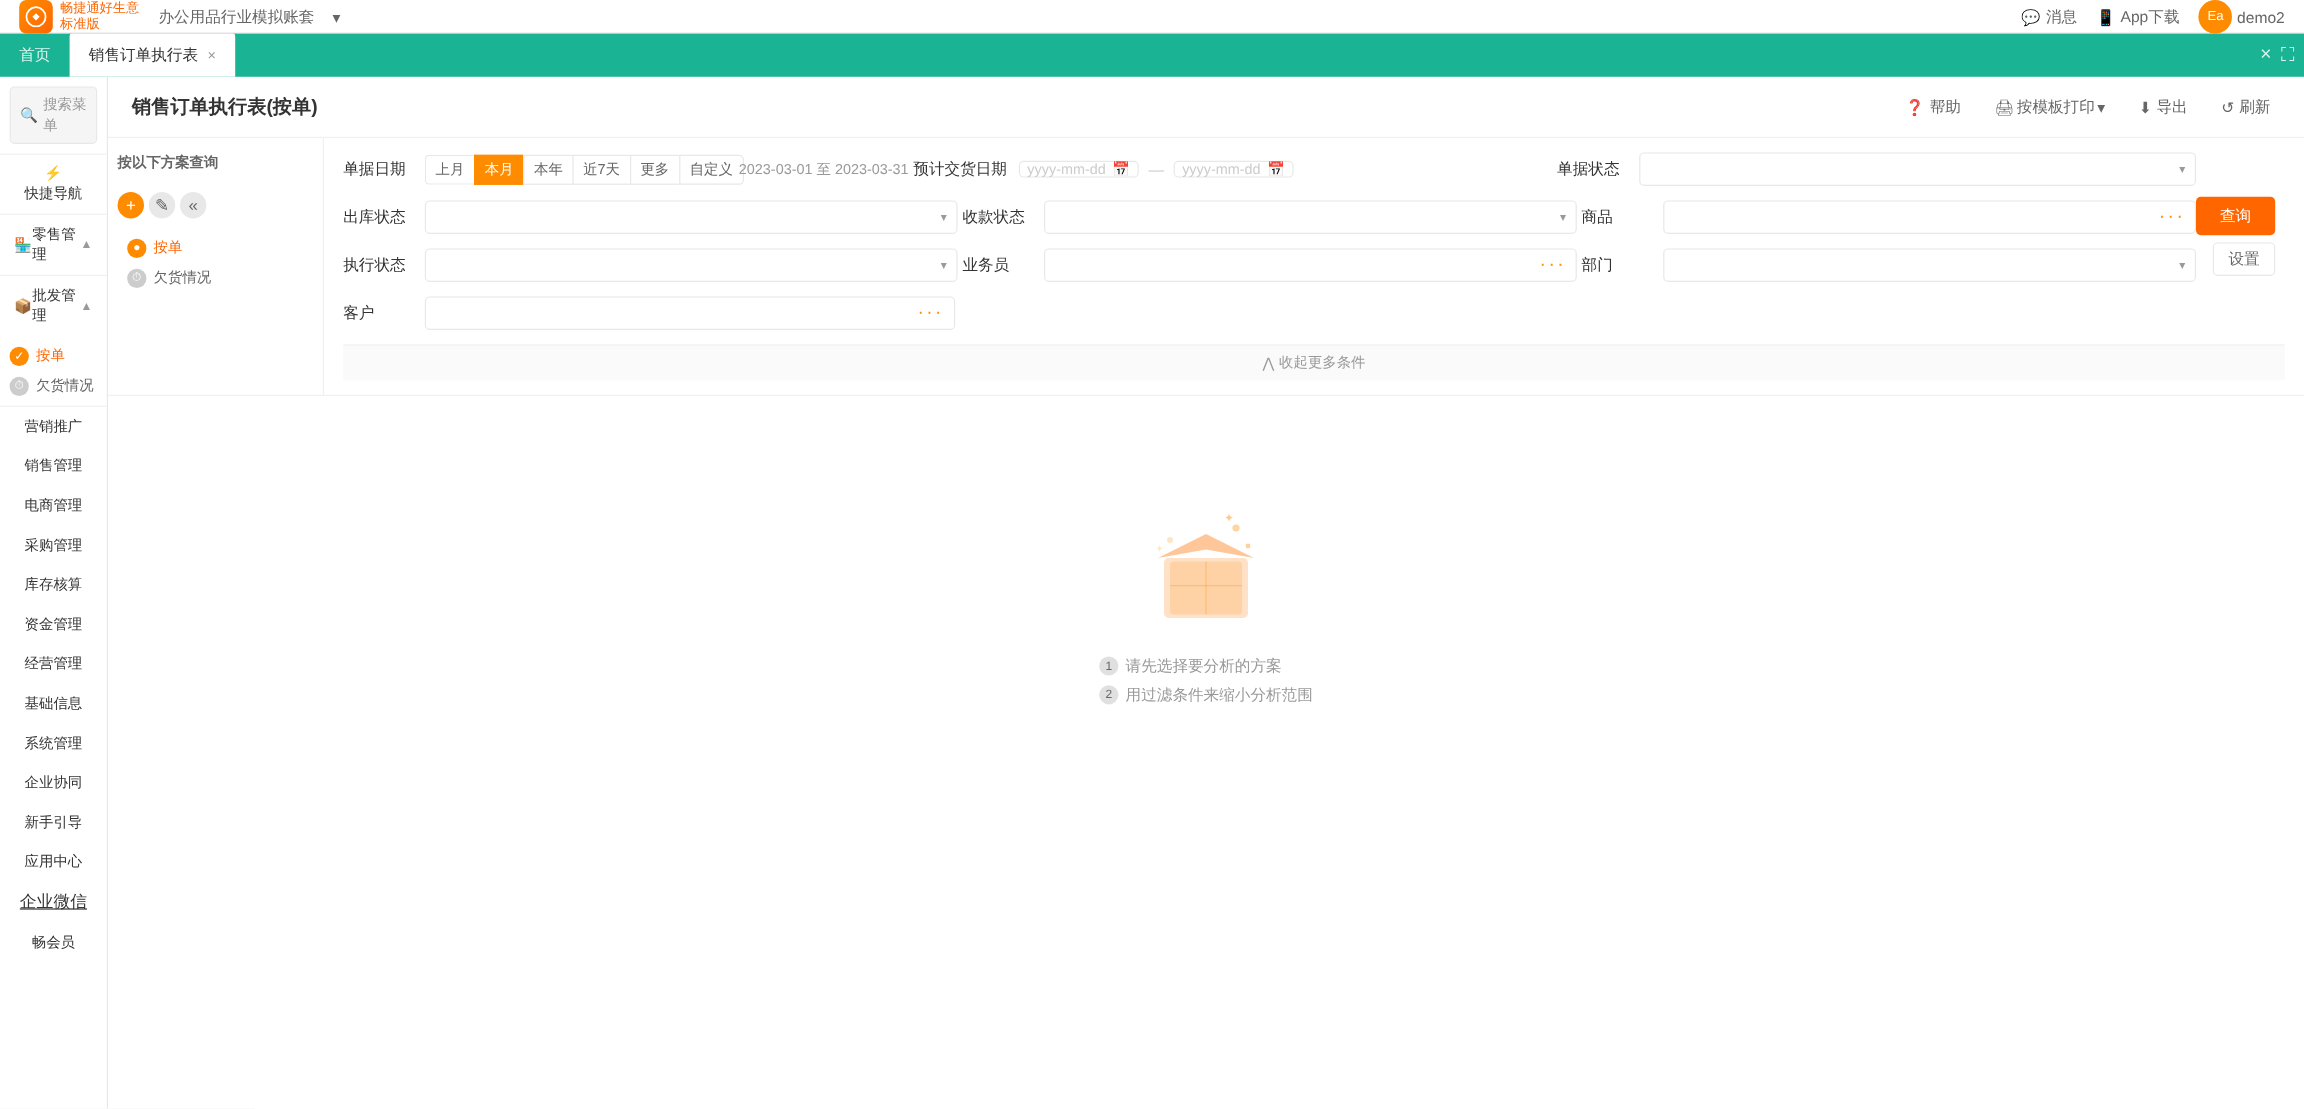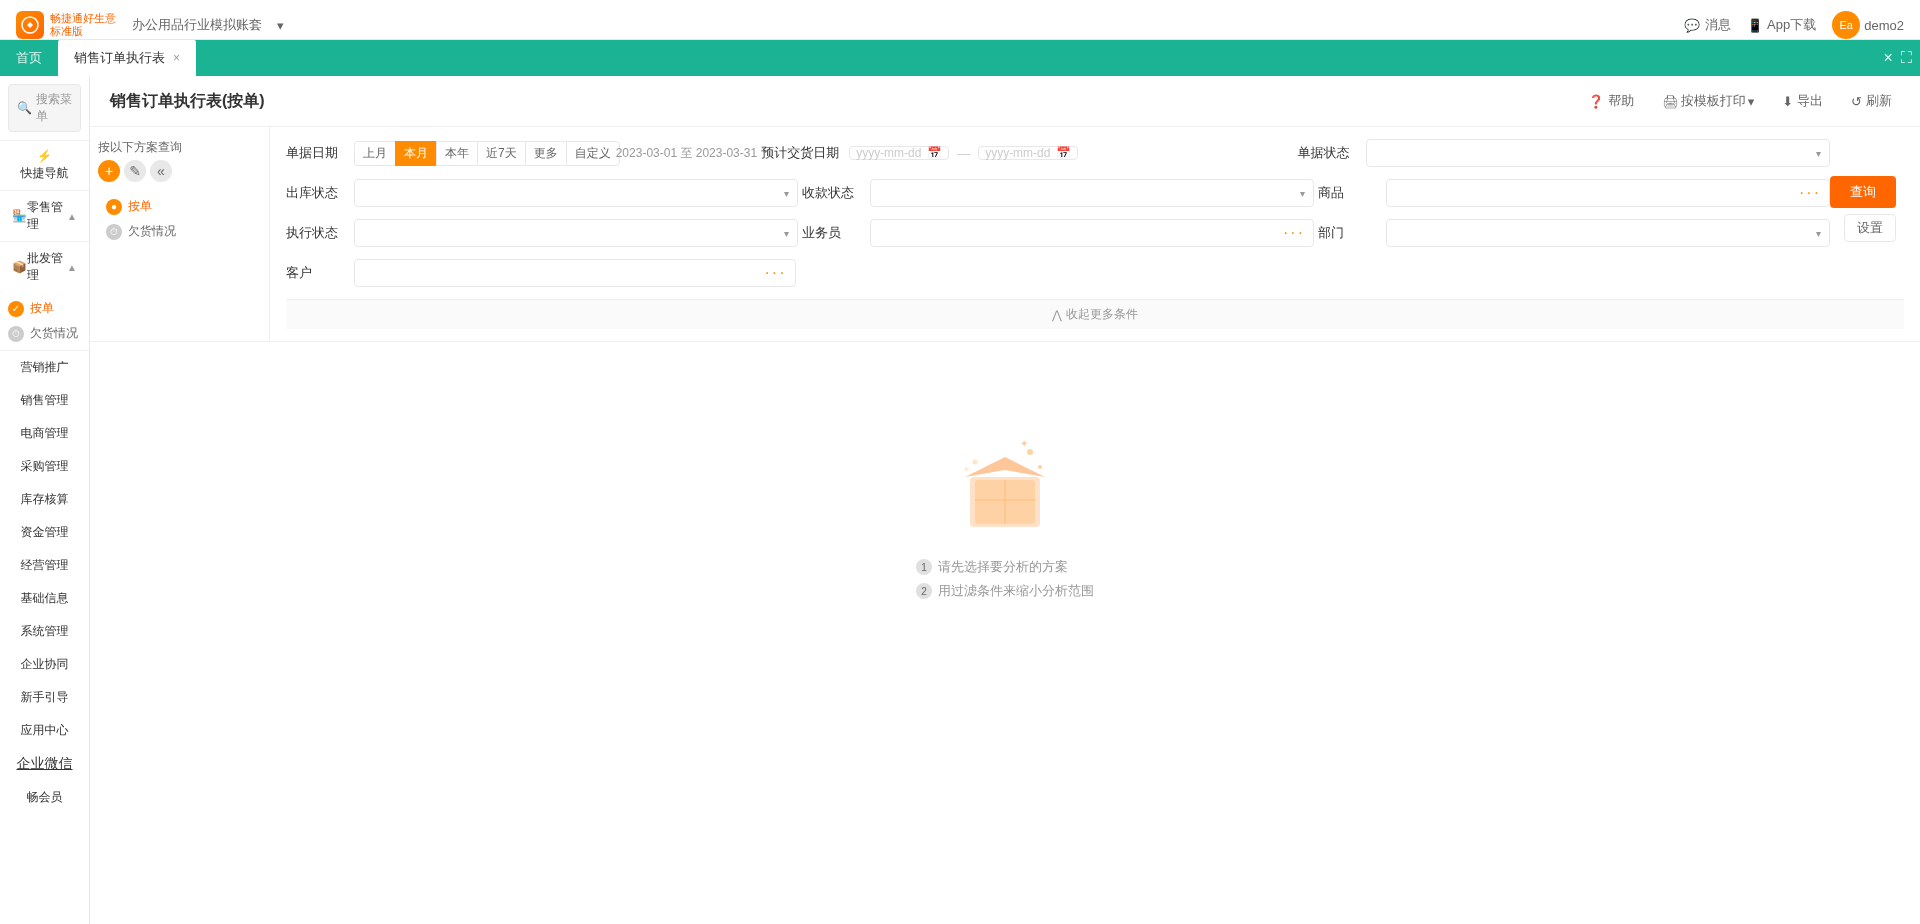--- a/index.html
+++ b/index.html
@@ -1,23 +1,23 @@
 <!DOCTYPE html>
 <html><head>
   <meta charset="utf-8">
   <style>
     * { box-sizing: border-box; margin: 0; padding: 0; }
     body { font-family: 'Microsoft YaHei', Arial, sans-serif; font-size: 13px; background: #f5f5f5; color: #333; display: flex; flex-direction: column; height: 100vh; overflow: hidden; }
 
     
     .top-header {
-      height: 40px;
+      height: 28px;
       background: #fff;
       display: flex;
-      align-items: flex-end;
+      align-items: flex-start;
       padding: 0 16px;
       border-bottom: 1px solid #e8e8e8;
       justify-content: space-between;
       flex-shrink: 0;
     }
     .top-header-left {
       display: flex;
       align-items: center;
       gap: 8px;
     }
@@ -251,23 +251,24 @@
     .filter-left-panel {
       width: 180px;
       min-width: 180px;
       border-right: 1px solid #f0f0f0;
       padding: 12px 8px;
     }
     .filter-panel-header {
       display: flex;
       align-items: flex-start;
       gap: 4px;
-      margin-bottom: 4px;
+      margin-bottom: 16px;
       font-size: 12px;
       color: #666;
+      font-weight: bold;
     }
     .filter-panel-actions {
       display: flex;
       align-items: center;
       gap: 4px;
     }
     .icon-btn {
       width: 22px;
       height: 22px;
       border-radius: 50%;

